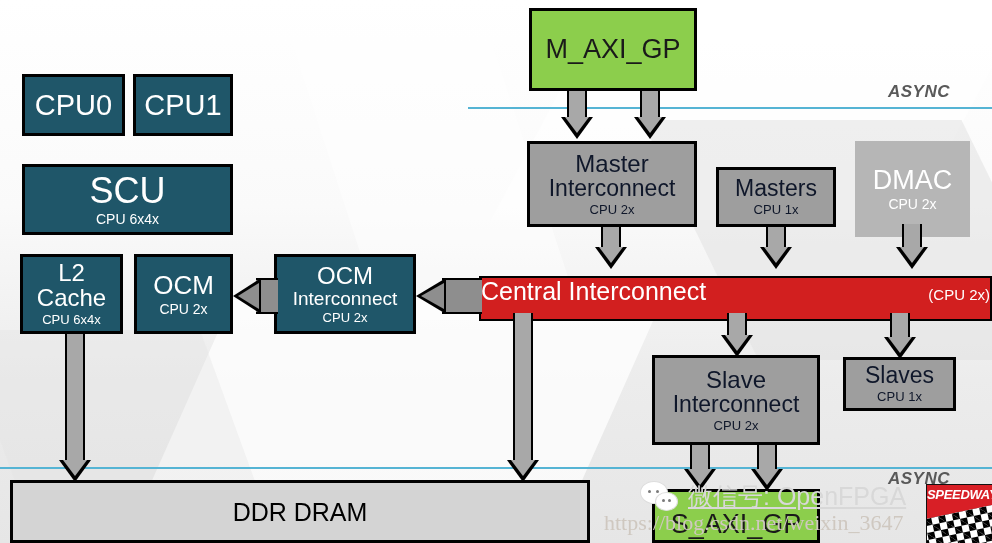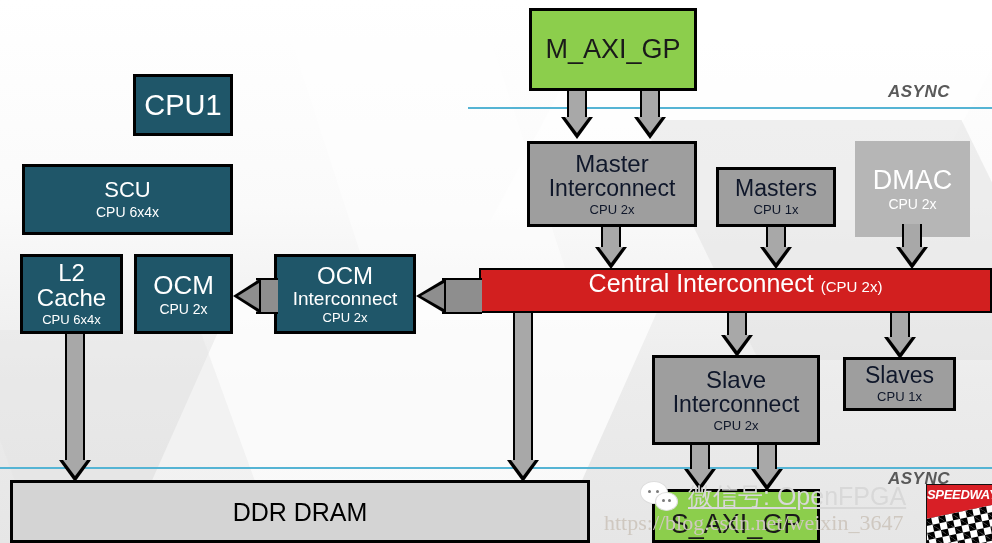--- a/index.html
+++ b/index.html
@@ -175,27 +175,30 @@
   <div class="facet" style="left:170px; top:300px; width:430px; height:280px; transform:skewX(-24deg); opacity:.75;"></div>
   <div class="facet dark" style="left:0px; top:330px; width:240px; height:220px; transform:skewX(20deg); opacity:.35;"></div>
   <div class="facet" style="left:330px; top:0px; width:200px; height:320px; transform:skewX(18deg); opacity:.45;"></div>
 
   <div class="async-line" style="left:468px; top:107px; width:524px;"></div>
   <div class="async-line" style="left:0px; top:467px; width:992px;"></div>
 
   <div class="async-label" style="left:888px; top:82px; font-size:17px;">ASYNC</div>
   <div class="async-label" style="left:888px; top:469px; font-size:17px;">ASYNC</div>
 
+  <div class="node teal" style="left:22px; top:74px; width:103px; height:62px;">
+    <span class="title" style="font-size:29px;">CPU0</span>
+  </div>
 
   <div class="node teal" style="left:133px; top:74px; width:100px; height:62px;">
     <span class="title" style="font-size:29px;">CPU1</span>
   </div>
 
   <div class="node teal" style="left:22px; top:164px; width:211px; height:71px;">
-    <span class="title" style="font-size:22px;">SCU</span>
+    <span class="title" style="font-size:36px;">SCU</span>
     <span class="sub" style="font-size:14px; margin-top:3px;">CPU 6x4x</span>
   </div>
 
   <div class="node teal" style="left:20px; top:254px; width:103px; height:80px;">
     <span class="title" style="font-size:24px;">L2</span>
     <span class="title" style="font-size:24px;">Cache</span>
     <span class="sub" style="font-size:13px; margin-top:2px;">CPU 6x4x</span>
   </div>
 
   <div class="node teal" style="left:134px; top:254px; width:99px; height:80px;">
@@ -226,21 +229,21 @@
   <div class="node gray" style="left:716px; top:167px; width:120px; height:60px;">
     <span class="title" style="font-size:23px;">Masters</span>
     <span class="sub" style="font-size:13px; margin-top:2px;">CPU 1x</span>
   </div>
 
   <div class="node dmac" style="left:855px; top:141px; width:115px; height:96px;">
     <span class="title" style="font-size:27px;">DMAC</span>
     <span class="sub" style="font-size:14px; margin-top:3px;">CPU 2x</span>
   </div>
 
-  <div class="node red" style="left:479px; top:268px; width:513px; height:45px; flex-direction:row; align-items:baseline; gap:7px;">
+  <div class="node red" style="left:479px; top:276px; width:513px; height:45px; flex-direction:row; align-items:baseline; gap:7px;justify-content:space-between;">
     <span class="title" style="font-size:25px;">Central Interconnect</span>
     <span class="sub" style="font-size:15px;">(CPU 2x)</span>
   </div>
 
   <div class="node gray" style="left:652px; top:355px; width:168px; height:90px;">
     <span class="title" style="font-size:24px;">Slave</span>
     <span class="title" style="font-size:23px;">Interconnect</span>
     <span class="sub" style="font-size:13px; margin-top:2px;">CPU 2x</span>
   </div>
 

